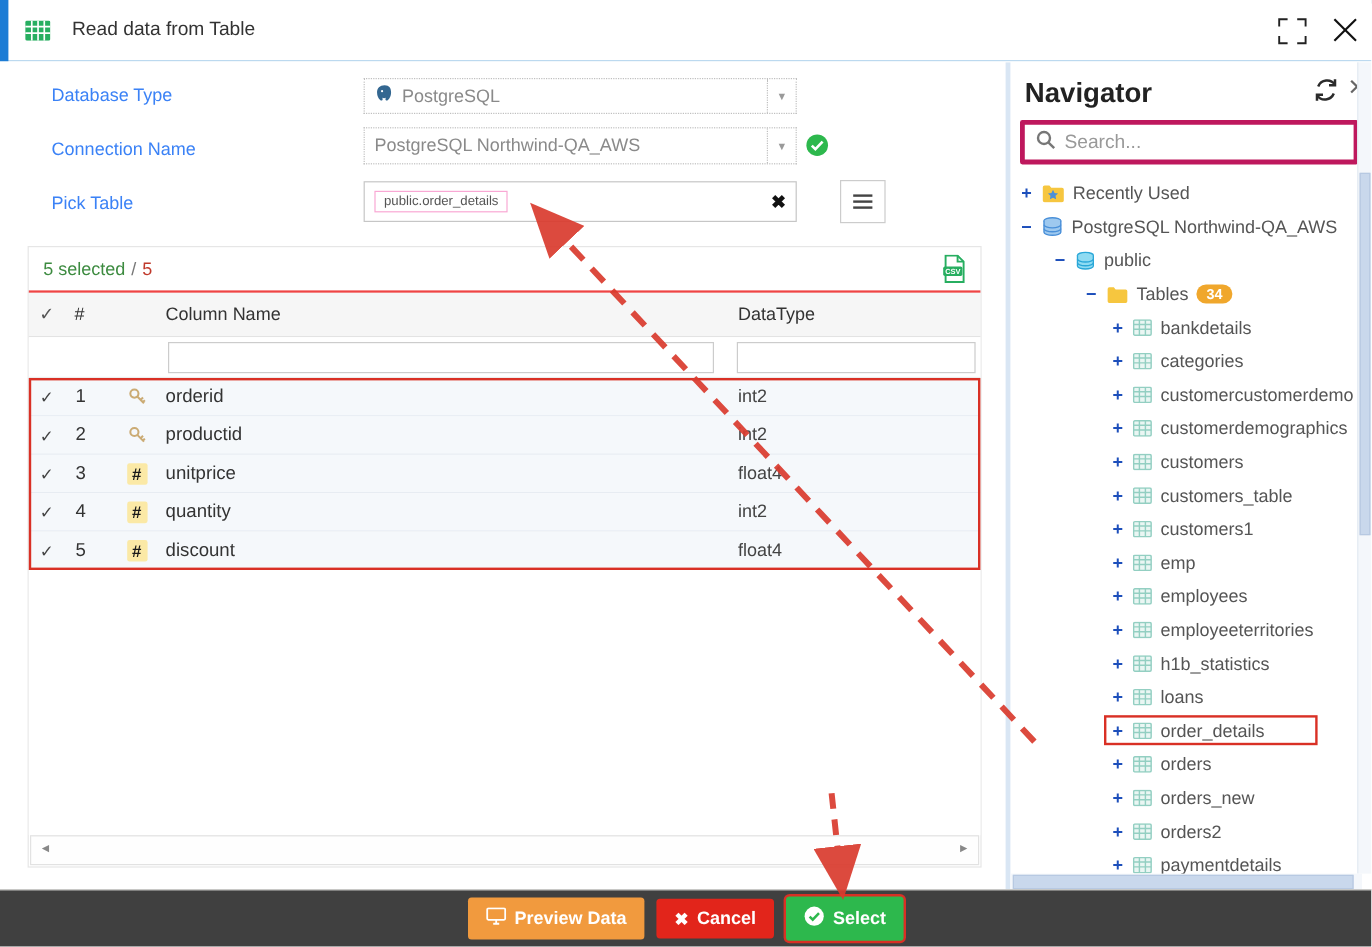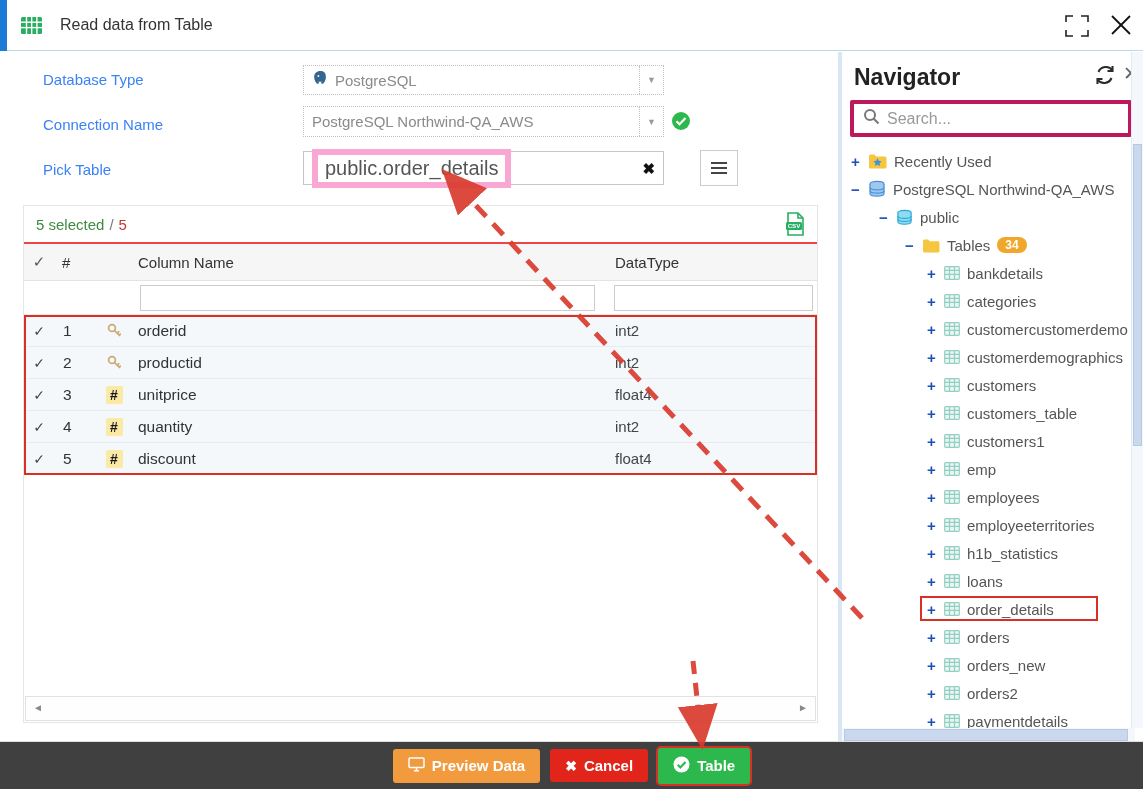--- a/index.html
+++ b/index.html
@@ -16,21 +16,21 @@
   .win-close { position:absolute; left:1106px; top:10px; cursor:pointer; }
 
   
   .main { position:absolute; left:0; top:52px; width:838px; height:689px; background:#fff; }
   .flabel { position:absolute; left:43px; font-size:15px; color:#3b82f6; }
   .dropdown { position:absolute; left:303px; width:361px; border:1px dotted #bfbfbf; background:#fff; display:flex; align-items:center; cursor:pointer; }
   .dd-text { flex:1; font-size:15px; color:#8a8a8a; padding-left:8px; display:flex; align-items:center; gap:6px; overflow:hidden; white-space:nowrap; }
   .dd-arrow { width:24px; align-self:stretch; border-left:1px dotted #bfbfbf; display:flex; align-items:center; justify-content:center; color:#9a9a9a; font-size:9px; }
   .conn-check { position:absolute; left:671px; top:111px; }
   .pick-input { position:absolute; left:303px; top:151px; width:361px; height:34px; border:1px solid #c6c6c6; background:#fff; display:flex; align-items:center; padding:0 8px; }
-  .pick-val { border:6px solid #f9a8d4; padding:2px 7px; font-size:20px; color:#555; white-space:nowrap; }
+  .pick-val { border:1px solid #f9a8d4; padding:2px 7px; font-size:11px; color:#555; white-space:nowrap; }
   .pick-clear { margin-left:auto; color:#111; font-size:15px; font-weight:bold; cursor:pointer; line-height:1; }
   .menu-btn { position:absolute; left:700px; top:150px; width:38px; height:36px; border:1px solid #ccc; background:#fff; display:flex; flex-direction:column; align-items:center; justify-content:center; gap:3px; cursor:pointer; }
   .menu-btn i { display:block; width:16px; height:2px; background:#444; }
 
   
   .panel { position:absolute; left:23px; top:153px; width:795px; height:518px; border:1px solid #e6e6e6; background:#fff; display:flex; flex-direction:column; }
   .summary { height:38px; display:flex; align-items:center; padding:0 12px; font-size:15px; border-bottom:2px solid #ef4444; }
   .sel-green { color:#3d8b40; }
   .sel-slash { color:#777; margin:0 5px; }
   .sel-red { color:#c0392b; }
@@ -520,21 +520,21 @@
     </button>
     <button class="btn btn-cancel">
       <span class="x-glyph">✖</span>
       <span>Cancel</span>
     </button>
     <button class="btn btn-select">
       <span><svg width="17" height="17" viewBox="0 0 17 17">
             <circle cx="8.5" cy="8.5" r="8" fill="#fff"></circle>
             <path d="M4.7 8.8 l2.6 2.6 L12.5 6" stroke="#2db84d" stroke-width="2.1" fill="none"></path>
           </svg></span>
-      <span>Table</span>
+      <span>Select</span>
     </button>
   </div>
 
   <svg class="arrows" viewBox="0 0 1143 789">
     <defs>
       <marker id="ah" markerWidth="9" markerHeight="8" refX="6" refY="4" orient="auto">
         <path d="M0,0 L9,4 L0,8 z" fill="#da3b2e"></path>
       </marker>
     </defs>
     <line x1="862" y1="618" x2="452" y2="180" stroke="#da3b2e" stroke-width="5" stroke-dasharray="15 10" marker-end="url(#ah)" opacity="0.92"></line>

